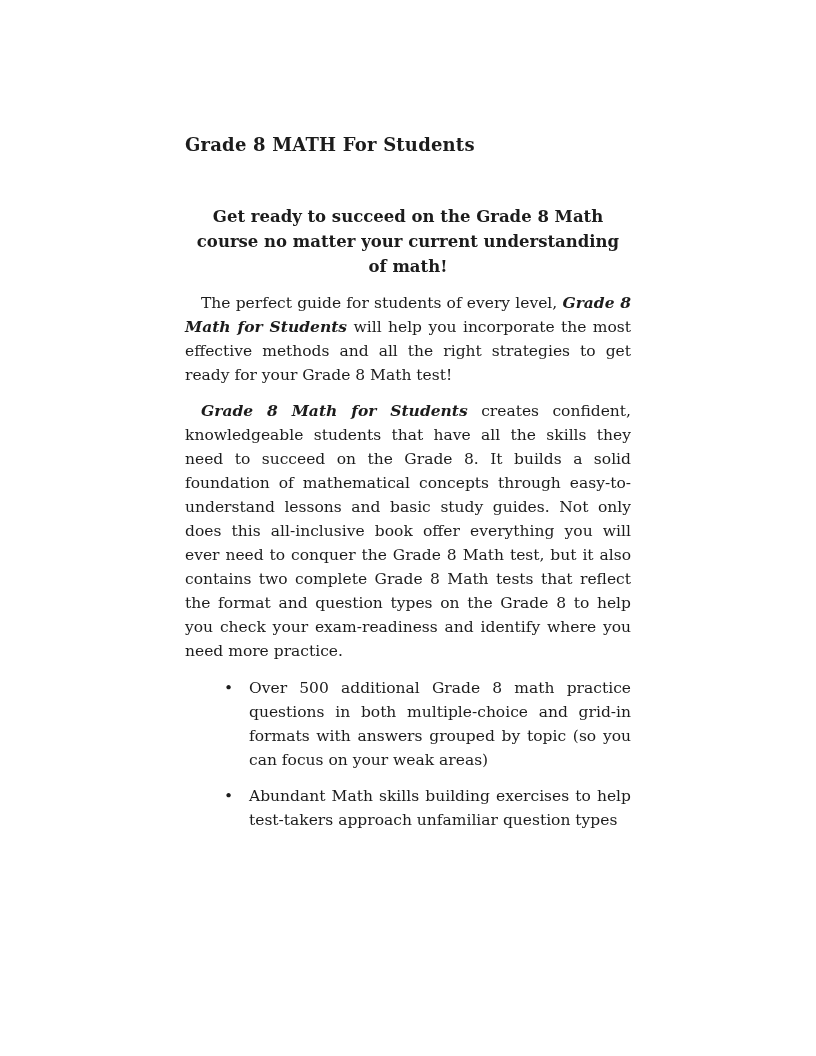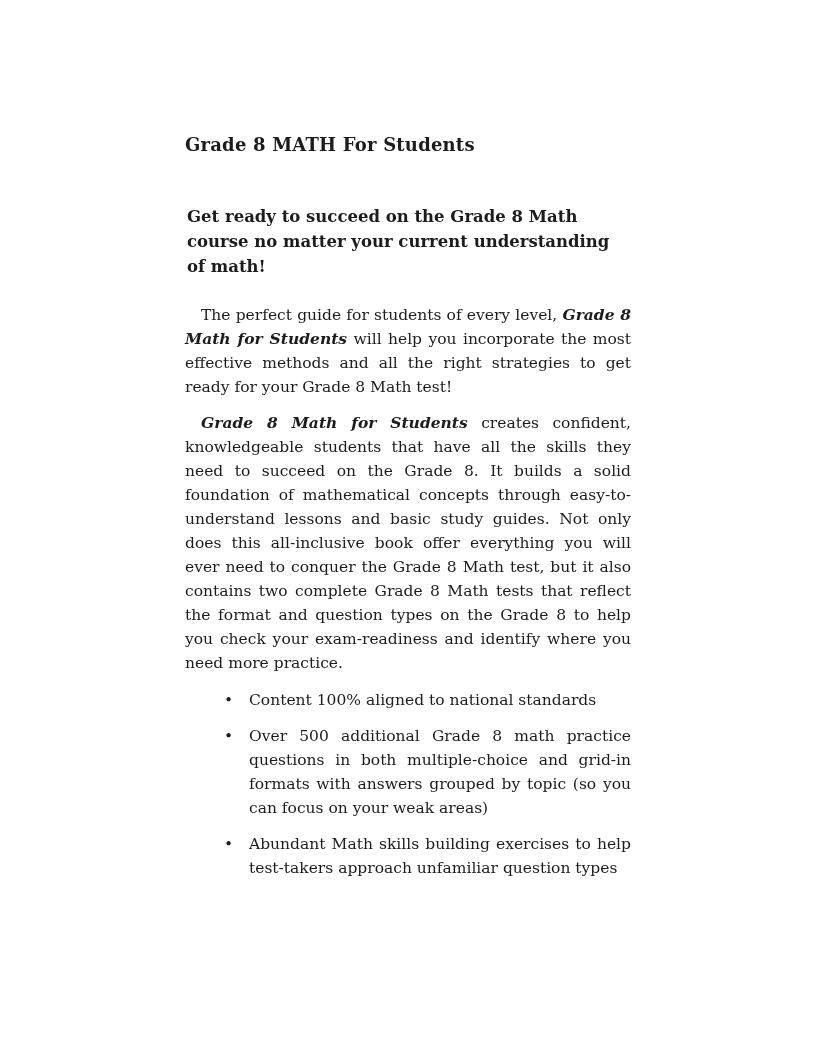--- a/index.html
+++ b/index.html
@@ -23,32 +23,33 @@
     font-size: 18px;
     line-height: 24px;
     font-weight: bold;
     margin: 0;
     letter-spacing: 0.2px;
   }
   .doc-subtitle {
     font-size: 16.5px;
     line-height: 25px;
     font-weight: bold;
+    text-align: center;
     margin: 47px 0 0 0;
     padding: 0 2px;
   }
   .para {
     font-size: 15.5px;
     line-height: 24px;
     text-align: justify;
     text-indent: 16px;
     margin: 12px 0 0 0;
   }
   .para:first-of-type {
-    margin-top: 24px;
+    margin-top: 12px;
   }
   .bullet-list {
     list-style: none;
     margin: 13px 0 0 0;
     padding: 0 0 0 64px;
   }
   .bullet-list li {
     position: relative;
     font-size: 15.5px;
     line-height: 24px;
@@ -69,17 +70,16 @@
 <body>
 
 <div class="page">
   <h1 class="doc-title">Grade 8 MATH For Students</h1>
   <h2 class="doc-subtitle">Get ready to succeed on the Grade 8 Math course no matter your current understanding of math!</h2>
   <div id="paragraphs">
       <p class="para"><span>The perfect guide for students of every level, </span><span class="b i">Grade 8 Math for Students</span><span> will help you incorporate the most effective methods and all the right strategies to get ready for your Grade 8 Math test!</span></p>
       <p class="para"><span class="b i">Grade 8 Math for Students</span><span> creates confident, knowledgeable students that have all the skills they need to succeed on the Grade 8. It builds a solid foundation of mathematical concepts through easy-to-understand lessons and basic study guides. Not only does this all-inclusive book offer everything you will ever need to conquer the Grade 8 Math test, but it also contains two complete Grade 8 Math tests that reflect the format and question types on the Grade 8 to help you check your exam-readiness and identify where you need more practice.</span></p>
     </div>
   <ul id="bullets" class="bullet-list">
-      <li><span>Content 100% aligned to national standards</span></li>
       <li><span>Over 500 additional Grade 8 math practice questions in both multiple-choice and grid-in formats with answers grouped by topic (so you can focus on your weak areas)</span></li>
       <li><span>Abundant Math skills building exercises to help test-takers approach unfamiliar question types</span></li>
     </ul>
 </div>
 
 </body></html>

